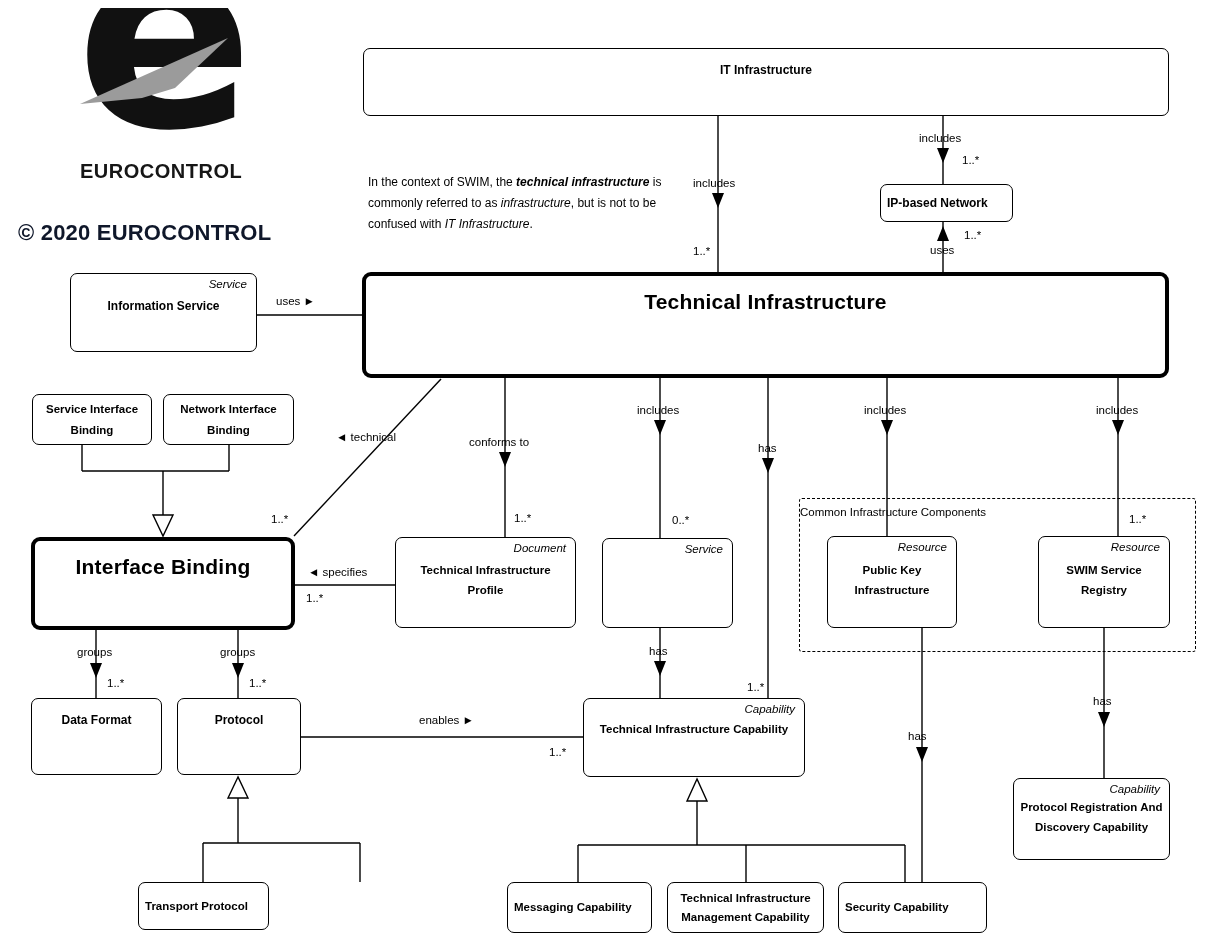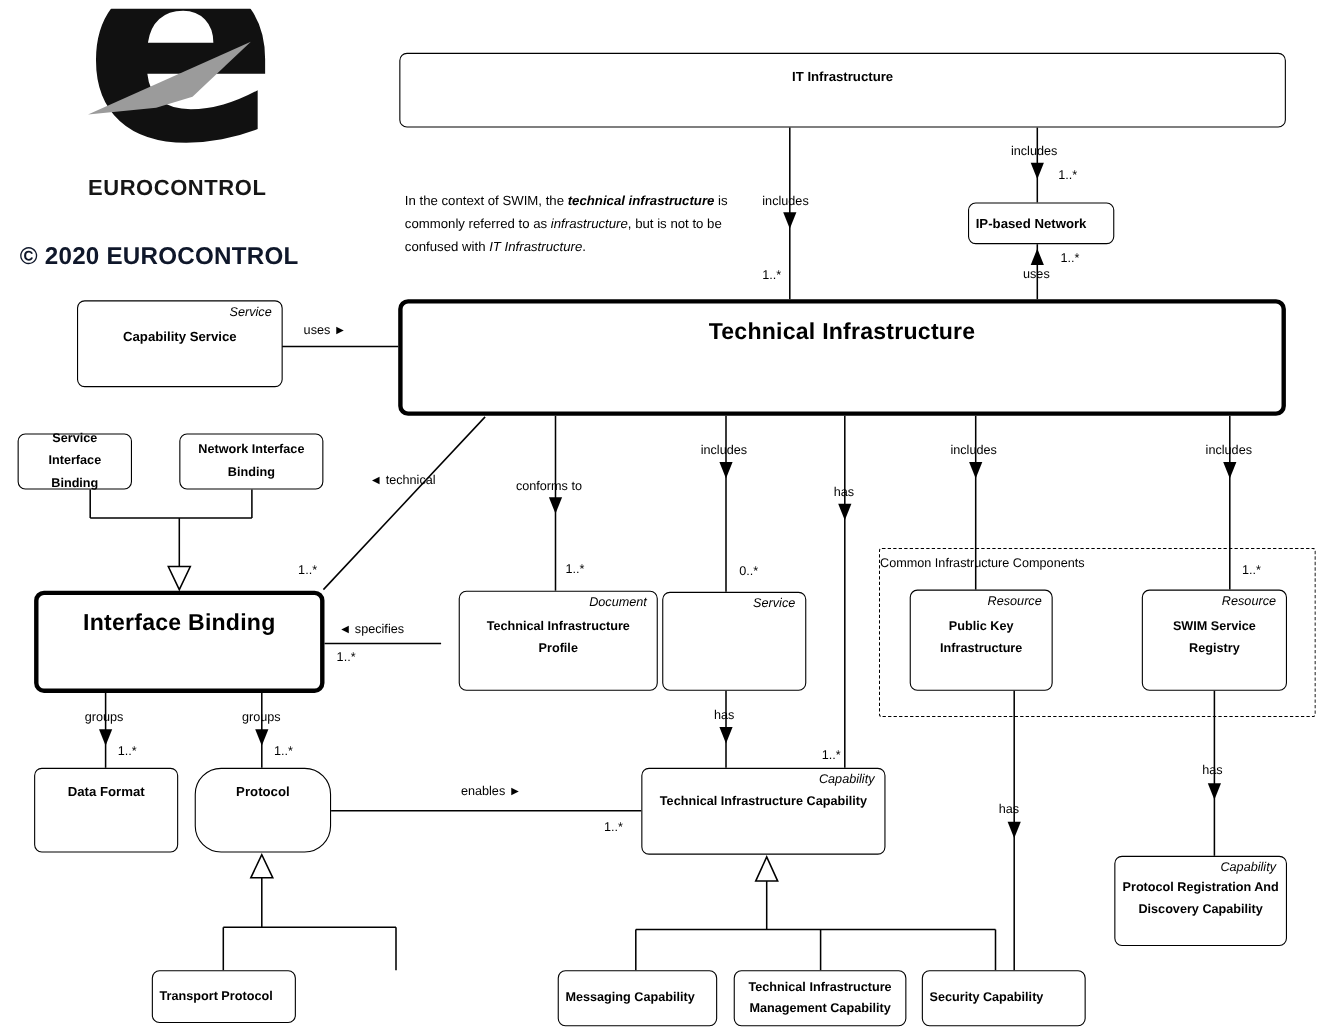--- a/index.html
+++ b/index.html
@@ -141,36 +141,36 @@
   <div class="box flexc" style="left:880px;top:184px;width:133px;height:38px;">
     <div class="blabel">IP-based Network</div>
   </div>
 
   <div class="box thick" style="left:362px;top:272px;width:807px;height:106px;">
     <div class="bigtitle" style="padding-top:14px;">Technical Infrastructure</div>
   </div>
 
   <div class="box" style="left:70px;top:273px;width:187px;height:79px;">
     <div class="stereo">Service</div>
-    <div class="blabel" style="margin-top:6px;">Capability Service</div>
-  </div>
-
-  <div class="box flexc" style="left:16px;top:394px;width:104px;height:51px;">
+    <div class="blabel" style="margin-top:6px;">Information Service</div>
+  </div>
+
+  <div class="box flexc" style="left:32px;top:394px;width:120px;height:51px;">
     <div class="blabel" style="font-size:11.5px;">Service Interface Binding</div>
   </div>
 
   <div class="box flexc" style="left:163px;top:394px;width:131px;height:51px;">
     <div class="blabel" style="font-size:11.5px;">Network Interface Binding</div>
   </div>
 
   <div class="box thick" style="left:31px;top:537px;width:264px;height:93px;">
     <div class="bigtitle" style="padding-top:14px;">Interface Binding</div>
   </div>
 
-  <div class="box" style="left:417px;top:537px;width:181px;height:91px;">
+  <div class="box" style="left:395px;top:537px;width:181px;height:91px;">
     <div class="stereo">Document</div>
     <div class="blabel" style="margin-top:6px;font-size:11.5px;">Technical Infrastructure Profile</div>
   </div>
 
   <div class="box" style="left:602px;top:538px;width:131px;height:90px;">
     <div class="stereo">Service</div>
   </div>
 
   <div class="box dashed" style="left:799px;top:498px;width:397px;height:154px;">
     <div class="groupbox-title">Common Infrastructure Components</div>
@@ -183,21 +183,21 @@
 
   <div class="box" style="left:1038px;top:536px;width:132px;height:92px;">
     <div class="stereo">Resource</div>
     <div class="blabel" style="margin-top:7px;font-size:11.5px;">SWIM Service Registry</div>
   </div>
 
   <div class="box" style="left:31px;top:698px;width:131px;height:77px;">
     <div class="blabel" style="padding-top:11px;">Data Format</div>
   </div>
 
-  <div class="box" style="left:177px;top:698px;width:124px;height:77px;border-radius:24px;">
+  <div class="box" style="left:177px;top:698px;width:124px;height:77px;">
     <div class="blabel" style="padding-top:11px;">Protocol</div>
   </div>
 
   <div class="box" style="left:583px;top:698px;width:222px;height:79px;">
     <div class="stereo">Capability</div>
     <div class="blabel" style="margin-top:4px;font-size:11.5px;">Technical Infrastructure Capability</div>
   </div>
 
   <div class="box flexc" style="left:138px;top:882px;width:131px;height:48px;">
     <div class="blabel" style="font-size:11.5px;">Transport Protocol</div>

